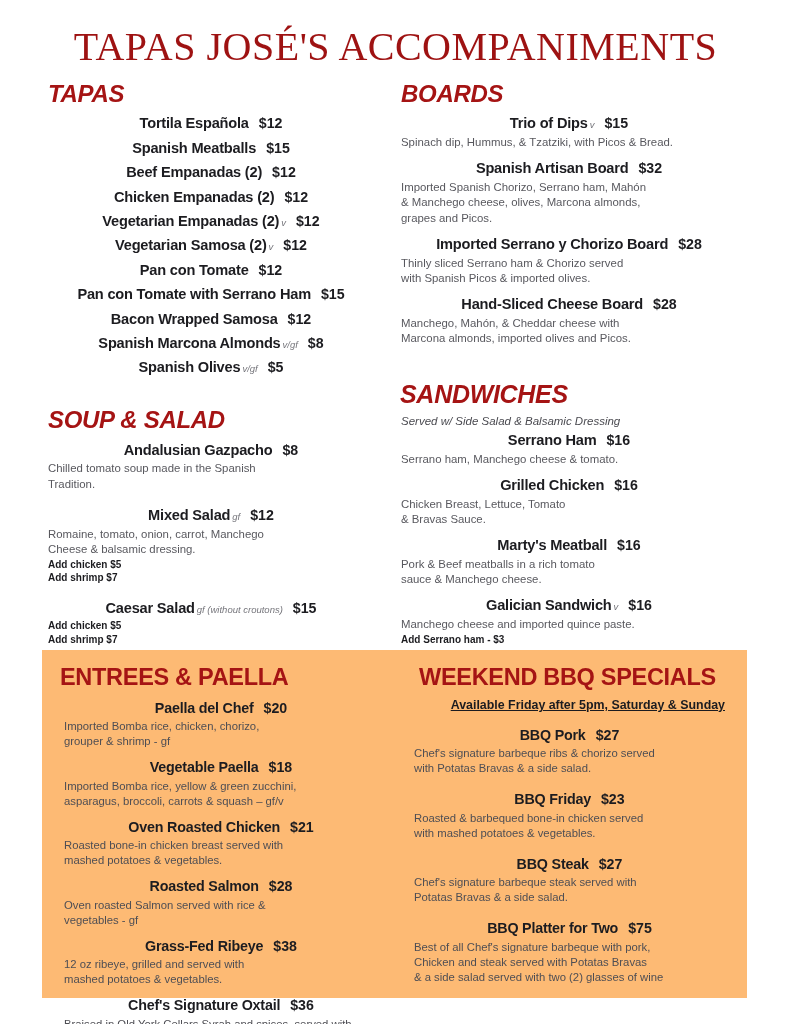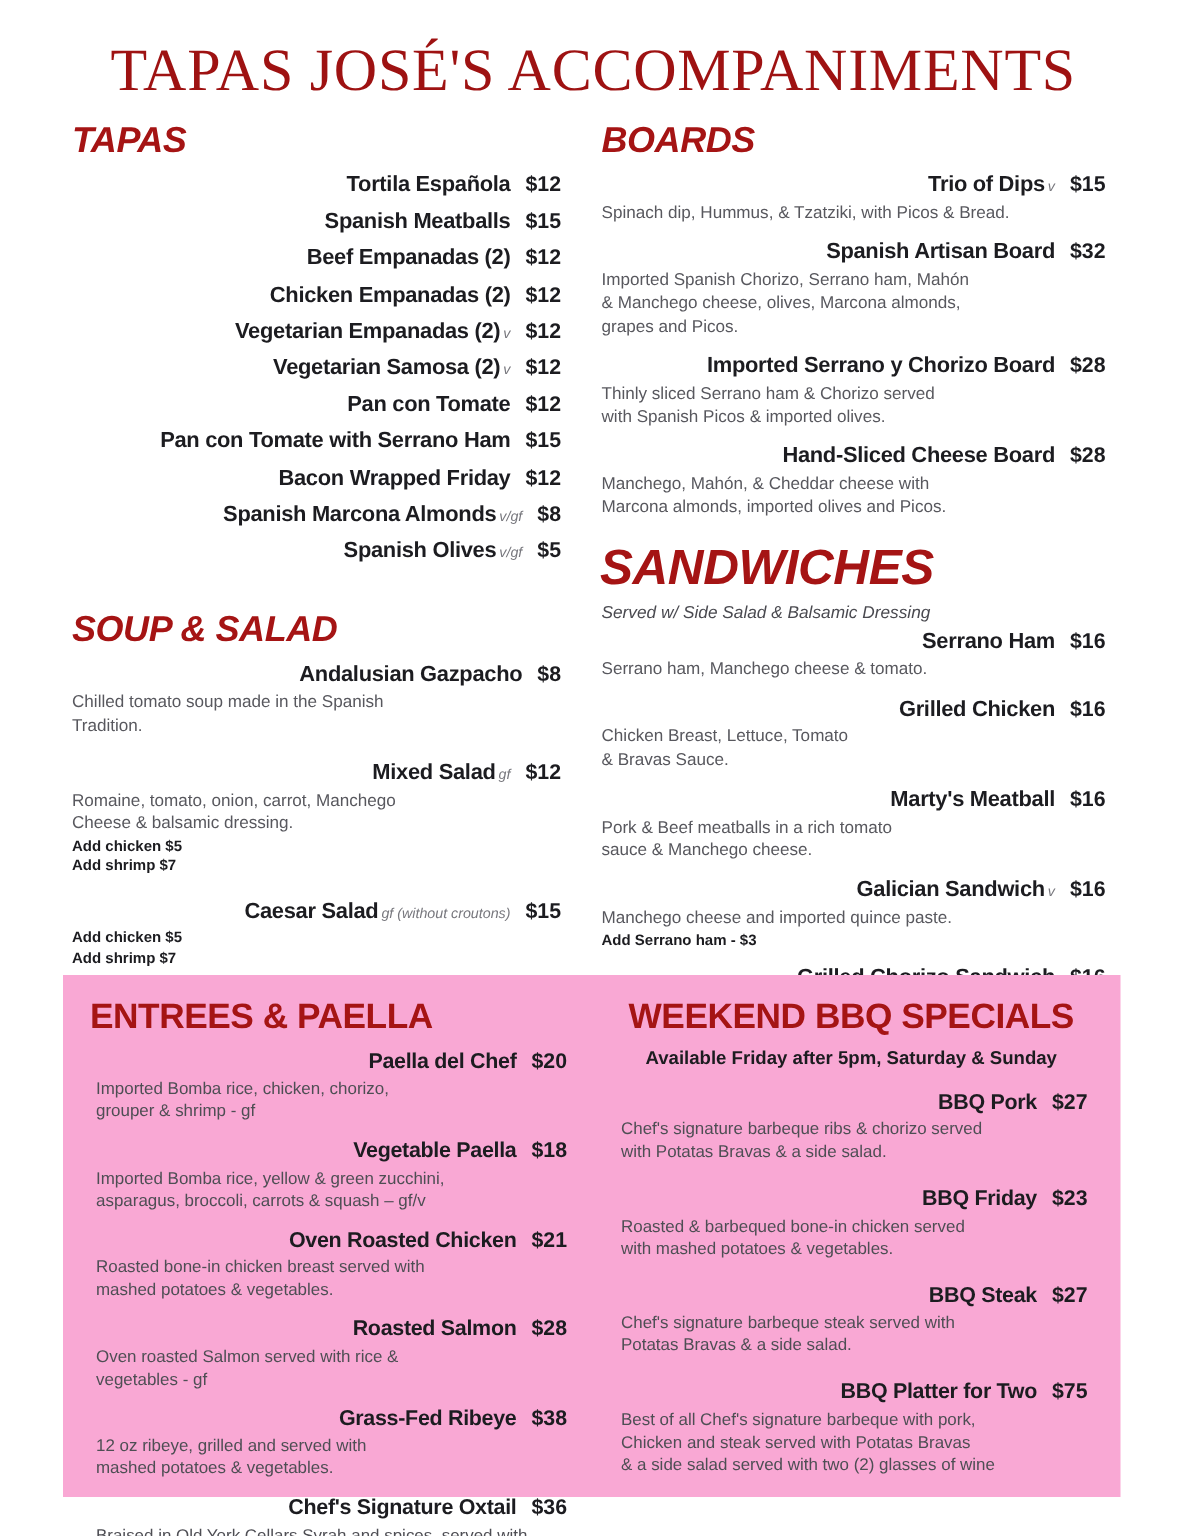--- a/index.html
+++ b/index.html
@@ -42,35 +42,35 @@
   .section-head {
     color: #a51414;
     font-weight: bold;
     font-size: 24px;
     letter-spacing: -0.3px;
     margin: 0 0 6px 4px;
     line-height: 1.1;
     font-style: italic;
   }
   .section-head.mt { margin-top: 28px; }
-  .section-head.sw { font-size: 33px; margin-top: 14px; margin-left: 3px; }
+  .section-head.sw { font-size: 25px; margin-top: 35px; margin-left: 3px; }
 
   .section-sub {
     font-size: 11.5px;
     font-style: italic;
     color: #4a4a50;
     margin: 0 0 3px 4px;
   }
 
   
   .item { margin-bottom: 0px; }
   .item-row {
     display: flex;
     align-items: baseline;
-    justify-content: flex-end;
+    justify-content: center;
   }
   .item-name {
     font-weight: bold;
     font-size: 14.6px;
     line-height: 1.5;
     letter-spacing: -0.2px;
     padding-left: 4px;
   }
   .item-name .mark {
     font-size: 9.5px;
@@ -109,43 +109,44 @@
 
   
   .gap-sm { margin-bottom: 8px; }
   .gap-md { margin-bottom: 13px; }
 
   
   .panel {
     position: absolute;
     left: 42px; top: 650px;
     width: 705px; height: 348px;
-    background: #f9a8d4;
+    background: #fdba74;
     display: flex;
     padding: 10px 0 0 0;
   }
   .panel-col { flex: none; }
   .panel-col.left  { width: 352px; padding: 0 16px 0 18px; }
   .panel-col.right { width: 353px; padding: 0 22px 0 16px; }
 
   .panel-head {
     color: #a51414;
     font-weight: bold;
     font-size: 23.5px;
     letter-spacing: -0.3px;
     margin: 5px 0 7px 0;
     line-height: 1.1;
   }
   .panel-head.center { text-align: center; }
   .panel-note {
-    text-align: center;
+    text-align: right;
     font-size: 12.4px;
     font-weight: bold;
     margin: 0 0 13px 0;
     color: #1c1c20;
+    text-decoration: underline;
   }
   .panel .item-name { font-size: 14.3px; }
   .panel .item-desc { font-size: 11.3px; color: #4e4e54; }
 </style>
 </head>
 <body>
 
 <h1 class="page-title">TAPAS JOSÉ'S ACCOMPANIMENTS</h1>
 
 <div class="upper">
@@ -197,21 +198,21 @@
           </div>
         </div>
         <div class="item">
           <div class="item-row">
             <div class="item-name">Pan con Tomate with Serrano Ham</div>
             <div class="item-price">$15</div>
           </div>
         </div>
         <div class="item">
           <div class="item-row">
-            <div class="item-name">Bacon Wrapped Friday</div>
+            <div class="item-name">Bacon Wrapped Samosa</div>
             <div class="item-price">$12</div>
           </div>
         </div>
         <div class="item">
           <div class="item-row">
             <div class="item-name">Spanish Marcona Almonds<span class="mark">v/gf</span></div>
             <div class="item-price">$8</div>
           </div>
         </div>
         <div class="item">

